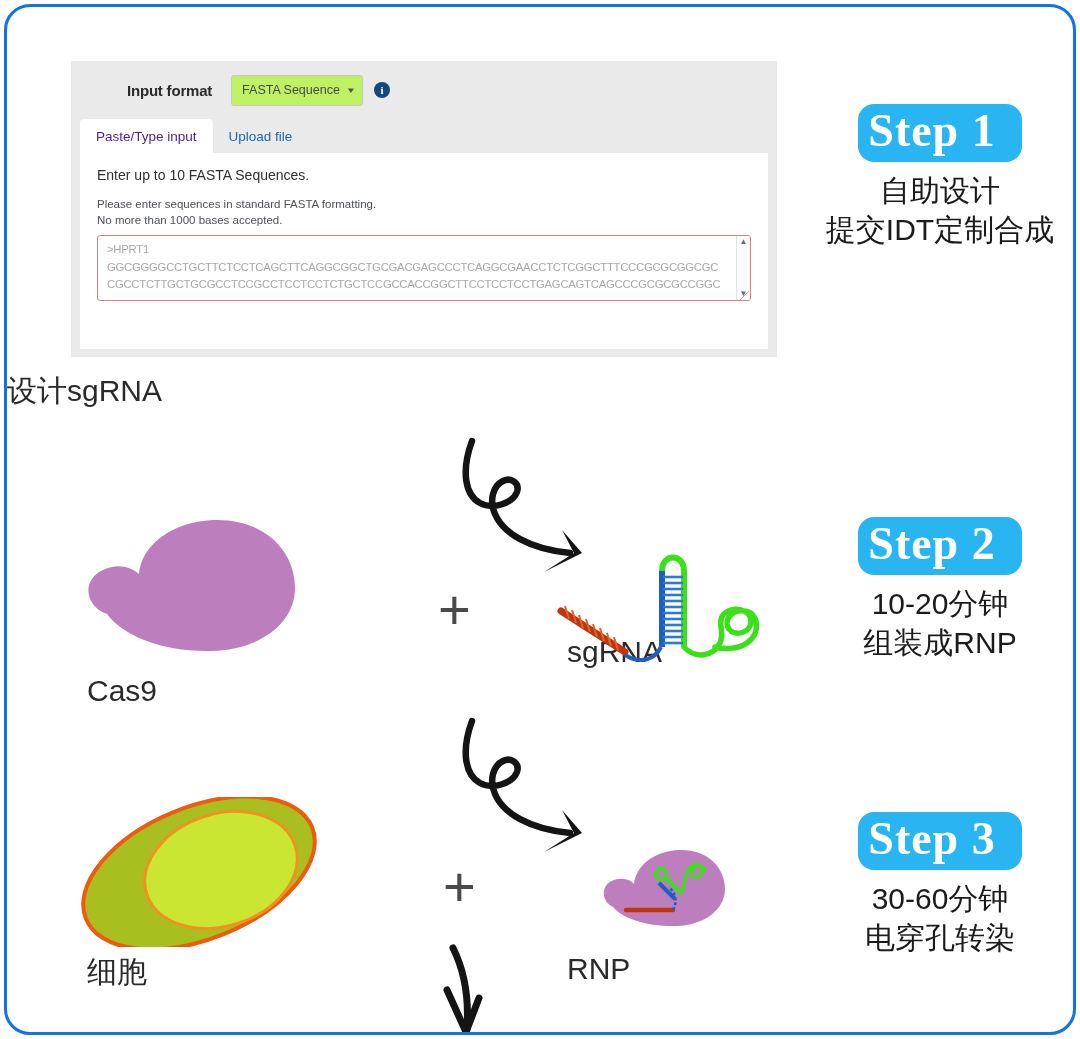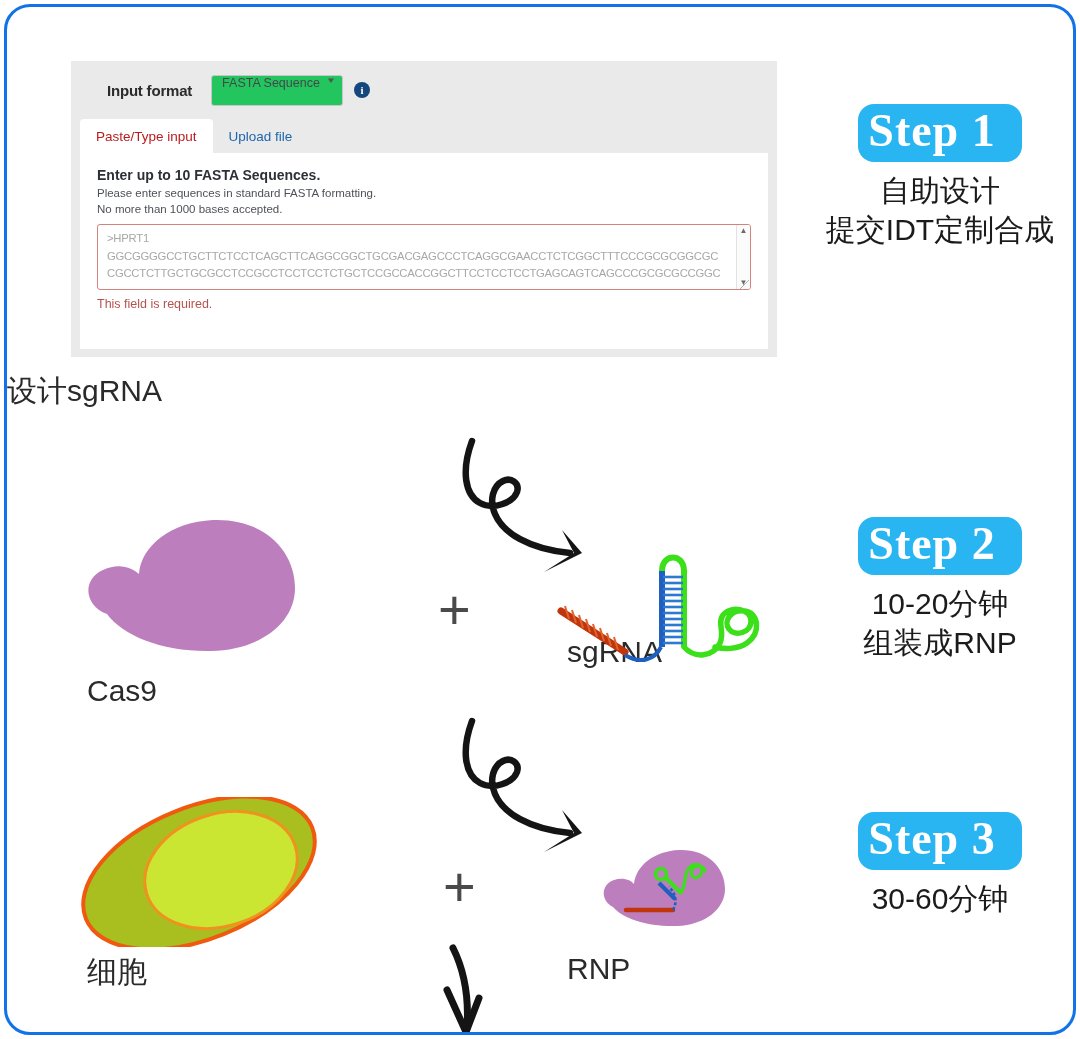--- a/index.html
+++ b/index.html
@@ -26,36 +26,36 @@
     position: absolute;
     left: 64px; top: 54px;
     width: 706px; height: 296px;
     background: #eaeaea;
     padding: 0;
   }
   .idt-topbar {
     height: 58px;
     display: flex;
     align-items: center;
-    padding-left: 36px;
+    padding-left: 56px;
   }
   .input-format-label {
     font-size: 15px;
     font-weight: bold;
     color: #2b2b2b;
     letter-spacing: -0.2px;
   }
   .select-box {
     margin-left: 19px;
     width: 132px; height: 31px;
-    background: #22c55e;
+    background: #bef264;
     border: 1px solid #c7c7c7;
     border-radius: 3px;
     display: flex;
-    align-items: flex-start;
+    align-items: center;
     justify-content: space-between;
     padding: 0 7px 0 10px;
     font-size: 12.5px;
     color: #45484b;
   }
   .select-caret {
     font-size: 8px; color: #555; transform: scaleX(1.3);
   }
   .info-icon {
     margin-left: 11px;
@@ -76,33 +76,33 @@
     padding-left: 9px;
   }
   .tab {
     height: 34px;
     display: flex; align-items: center;
     padding: 0 16px;
     font-size: 13.5px;
   }
   .tab.active {
     background: #ffffff;
-    color: #b91c1c;
+    color: #4c1d95;
     border-radius: 4px 4px 0 0;
   }
   .tab.inactive { color: #1e66ab; }
   .tab-body {
     background: #ffffff;
     margin: 0 9px 0 9px;
     height: 196px;
     padding: 14px 17px 0 17px;
   }
   .body-title {
-    font-size: 14px; font-weight: bold; color: #2d3136;
-    margin-bottom: 4px;
+    font-size: 14px; font-weight: normal; color: #2d3136;
+    margin-bottom: 15px;
   }
   .body-line {
     font-size: 11.5px; color: #4d5156; margin-bottom: 4px;
   }
   .textarea-wrap {
     margin-top: 9px;
     position: relative;
     border: 1px solid #d3827e;
     border-radius: 3px;
     height: 66px;
@@ -211,21 +211,20 @@
         <div class="textarea-text">&gt;HPRT1
 GGCGGGGCCTGCTTCTCCTCAGCTTCAGGCGGCTGCGACGAGCCCTCAGGCGAACCTCTCGGCTTTCCCGCGCGGCGC
 CGCCTCTTGCTGCGCCTCCGCCTCCTCCTCTGCTCCGCCACCGGCTTCCTCCTCCTGAGCAGTCAGCCCGCGCGCCGGC</div>
         <div class="ta-scroll">
           <span class="ta-arrow">▲</span>
           <span class="ta-arrow">▼</span>
         </div>
         <div class="ta-grip"></div>
       </div>
 
-      <div class="err-text">This field is required.</div>
     </div>
   </div>
 
   <div class="step-block" style="left:808px; top:97px;">
     <div class="step-badge">Step 1</div>
     <div class="step-cn">
       <div>自助设计</div>
       <div>提交IDT定制合成</div>
     </div>
   </div>
@@ -235,20 +234,21 @@
     <div class="step-cn">
       <div>10-20分钟</div>
       <div>组装成RNP</div>
     </div>
   </div>
 
   <div class="step-block" style="left:808px; top:805px;">
     <div class="step-badge">Step 3</div>
     <div class="step-cn">
       <div>30-60分钟</div>
+      <div>电穿孔转染</div>
     </div>
   </div>
 
   <div class="dlabel" style="left:0px; top:364px; width:800px;">设计sgRNA</div>
 
   <div class="dlabel" style="left:80px; top:667px; width:230px;">Cas9</div>
 
   <div class="dlabel" style="left:560px; top:628px; width:220px;">sgRNA</div>
 
   <div class="dlabel" style="left:80px; top:945px; width:230px;">细胞</div>

